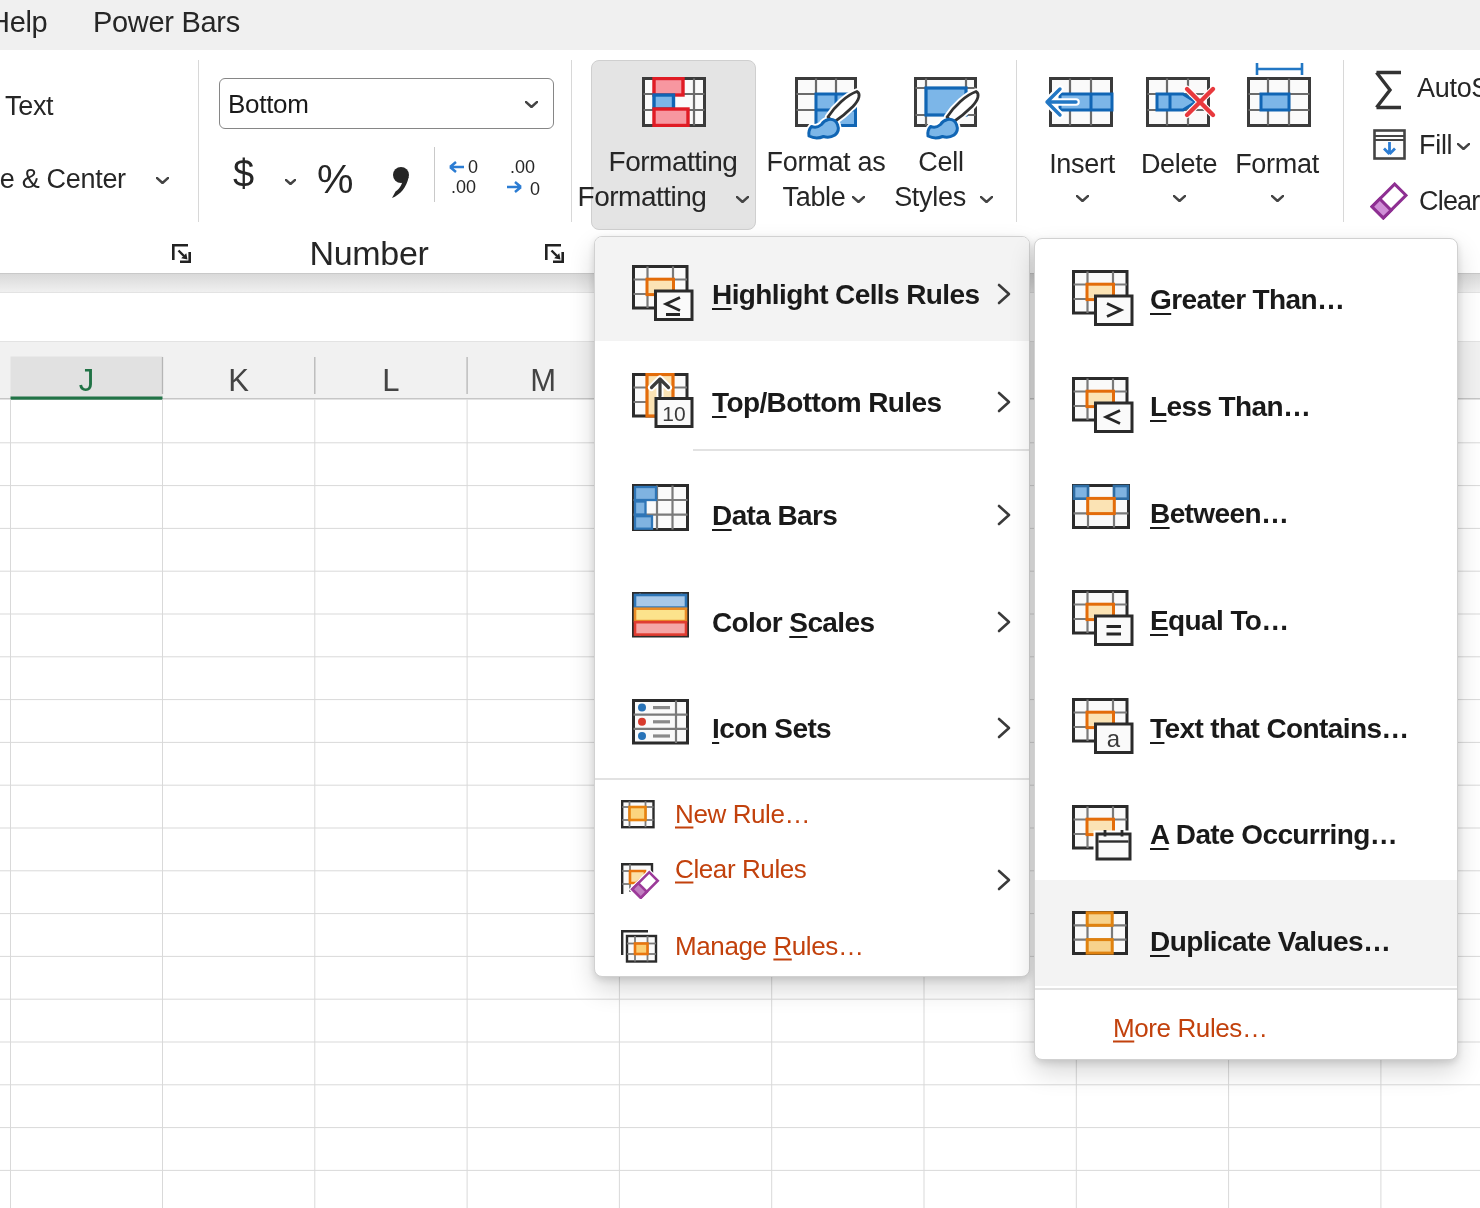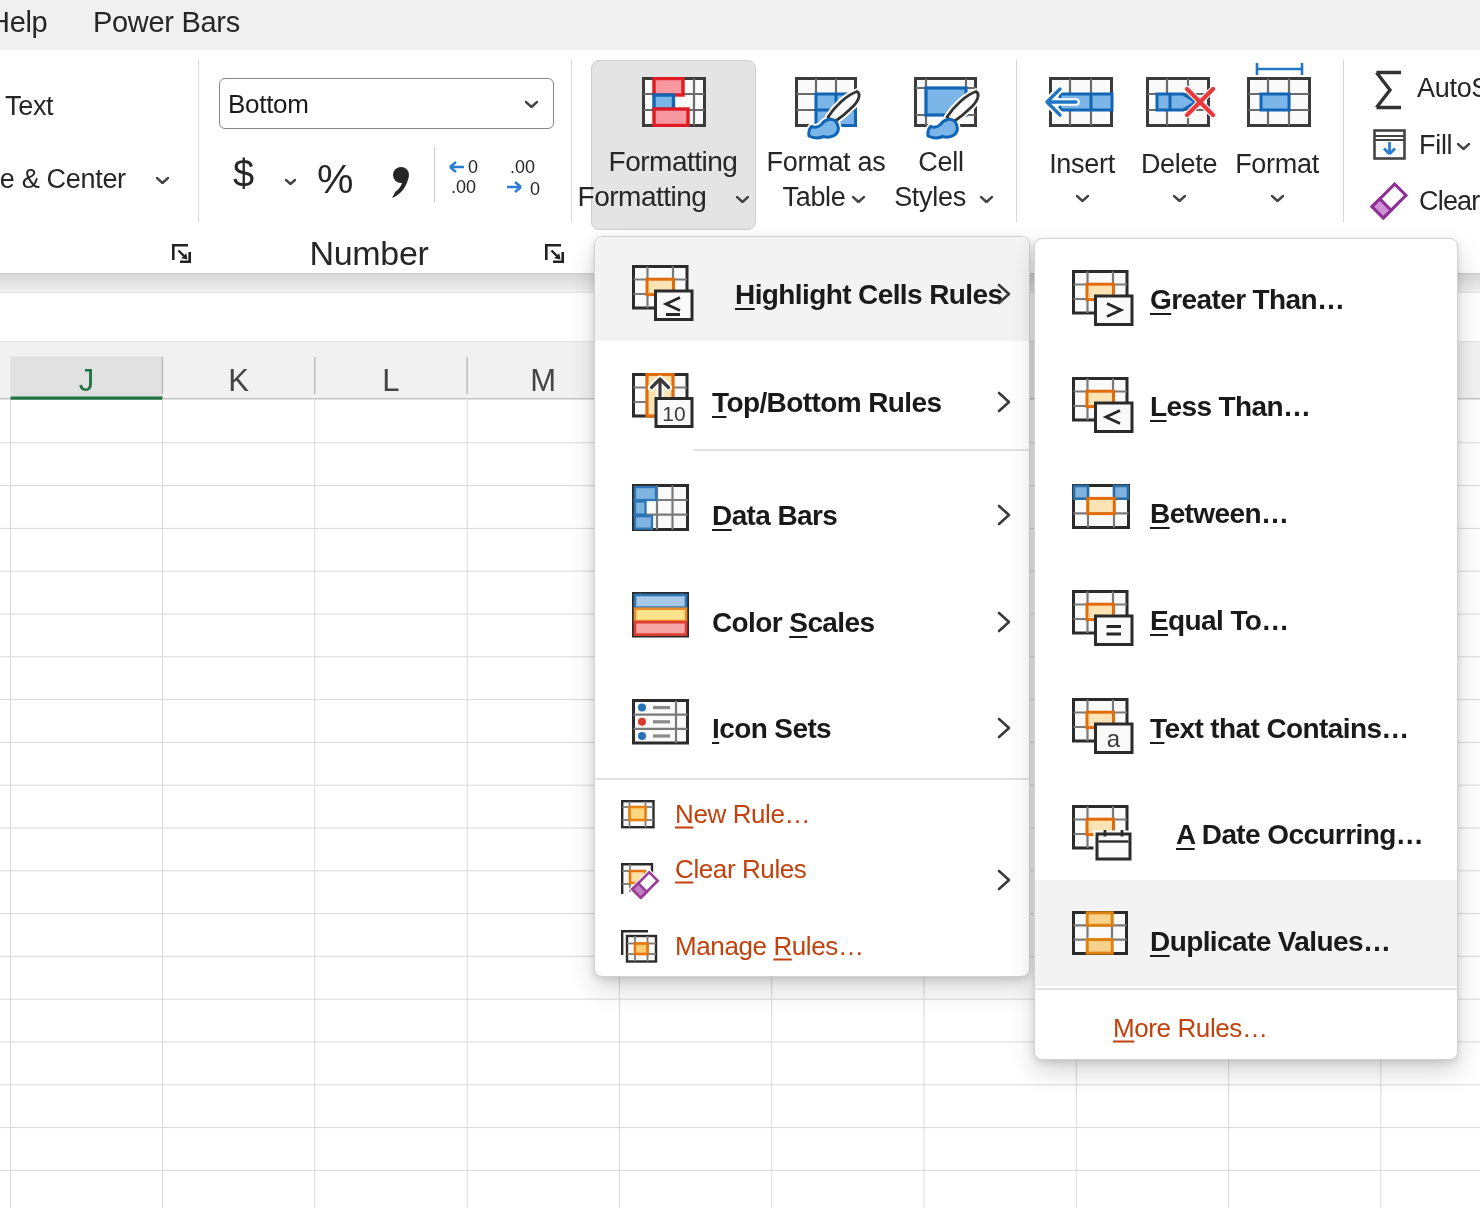--- a/index.html
+++ b/index.html
@@ -267,21 +267,21 @@
     <g stroke="#7a7a7a" stroke-width="2.2">
       <line x1="15.5" y1="1.5" x2="15.5" y2="43"></line>
       <line x1="41" y1="1.5" x2="41" y2="43"></line>
       <line x1="1.5" y1="14.5" x2="55" y2="14.5"></line>
       <line x1="1.5" y1="29" x2="55" y2="29"></line>
     </g>
     <rect x="15" y="14.2" width="26.5" height="15.4" fill="#fbe3b4" stroke="#e36c0a" stroke-width="3"></rect>
     <rect x="23.5" y="26" width="36.5" height="28.5" fill="#fafafa" stroke="#2b2b2b" stroke-width="3"></rect>
     <path d="M48 32.5 L34 39 L48 45.5 M34 49.5 H48" stroke="#262626" stroke-width="2.8" fill="none"></path>
   </svg>
-<div class="mi-bold vctr" style="left:735px;top:295.0px"><u>H</u>ighlight Cells Rules</div>
+<div class="mi-bold vctr" style="left:712px;top:295.0px"><u>H</u>ighlight Cells Rules</div>
 <svg class="abs" style="left:996px;top:283.0px" width="16" height="22" viewBox="0 0 16 22">
     <polyline points="3,2 13,11 3,20" fill="none" stroke="#3b3b3b" stroke-width="2.6" stroke-linecap="round" stroke-linejoin="round"></polyline>
   </svg>
 <svg class="abs" style="left:632px;top:372.75px" width="62" height="56" viewBox="0 0 62 56">
     <rect x="1.5" y="1.5" width="53.5" height="41.5" fill="#fafafa" stroke="#2b2b2b" stroke-width="3"></rect>
     <g stroke="#7a7a7a" stroke-width="2.2">
       <line x1="1.5" y1="14.5" x2="55" y2="14.5"></line>
       <line x1="1.5" y1="29" x2="55" y2="29"></line>
     </g>
     <rect x="15" y="1.5" width="26" height="41.5" fill="#fbe3b4" stroke="#e36c0a" stroke-width="3.2"></rect>
@@ -463,21 +463,21 @@
       <line x1="1.5" y1="14.5" x2="55" y2="14.5"></line>
       <line x1="1.5" y1="29" x2="55" y2="29"></line>
     </g>
     <rect x="15" y="14.2" width="26.5" height="15.4" fill="#fbe3b4" stroke="#e36c0a" stroke-width="3"></rect>
     <rect x="25" y="29" width="33" height="25" fill="#fafafa" stroke="#fff" stroke-width="7"></rect>
     <rect x="25" y="29" width="33" height="25" fill="#fafafa" stroke="#2b2b2b" stroke-width="3"></rect>
     <line x1="26.5" y1="36.5" x2="56.5" y2="36.5" stroke="#2b2b2b" stroke-width="2.4"></line>
     <line x1="33" y1="25" x2="33" y2="31.5" stroke="#2b2b2b" stroke-width="2.8"></line>
     <line x1="50" y1="25" x2="50" y2="31.5" stroke="#2b2b2b" stroke-width="2.8"></line>
   </svg>
-<div class="mi-bold vctr" style="left:1176px;top:834.5px"><u>A</u> Date Occurring…</div>
+<div class="mi-bold vctr" style="left:1150px;top:834.5px"><u>A</u> Date Occurring…</div>
 <svg class="abs" style="left:1072px;top:911.0px" width="56" height="44" viewBox="0 0 56 44">
     <rect x="1.5" y="1.5" width="53" height="41" fill="#fafafa" stroke="#2b2b2b" stroke-width="3"></rect>
     <g stroke="#7a7a7a" stroke-width="2.2">
       <line x1="15.5" y1="1.5" x2="15.5" y2="42.5"></line>
       <line x1="40" y1="1.5" x2="40" y2="42.5"></line>
       <line x1="1.5" y1="14.3" x2="54.5" y2="14.3"></line>
       <line x1="1.5" y1="28.6" x2="54.5" y2="28.6"></line>
     </g>
     <rect x="15.2" y="1.8" width="25" height="12.5" fill="#f7d28c" stroke="#e0820f" stroke-width="3"></rect>
     <rect x="15.2" y="28.6" width="25" height="13.5" fill="#f7d28c" stroke="#e0820f" stroke-width="3"></rect>

